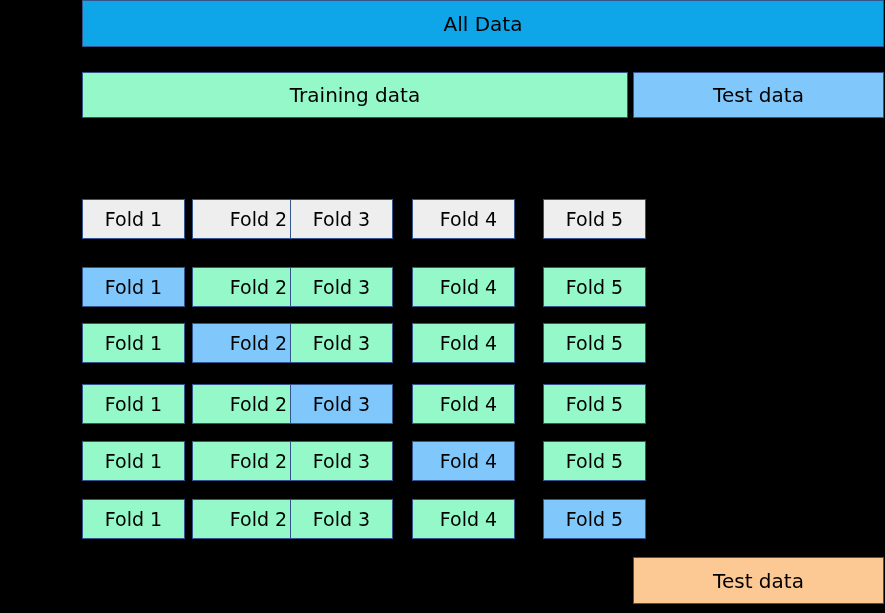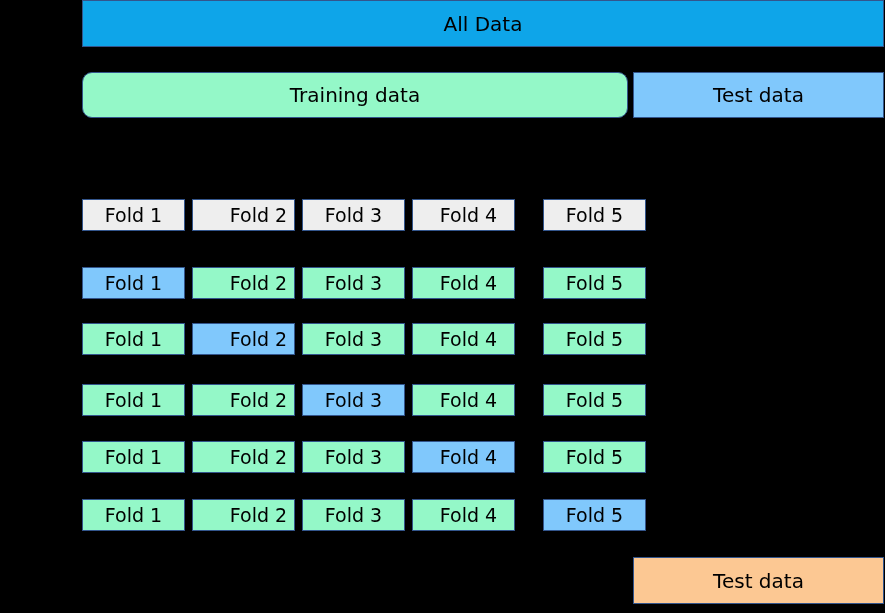--- a/index.html
+++ b/index.html
@@ -38,21 +38,20 @@
     font-size: 20px;
   }
 
   #training-data-bar {
     left: 82px;
     top: 72px;
     width: 546px;
     height: 46px;
     background: #94f8c8;
     font-size: 20px;
-    border-radius: 10px;
   }
 
   #test-data-bar {
     left: 633px;
     top: 72px;
     width: 251px;
     height: 46px;
     background: #80c8fc;
     font-size: 20px;
   }
@@ -61,33 +60,33 @@
   .fold-row {
     position: absolute;
     left: 82px;
     width: 545px;
     height: 40px;
   }
   .fold-cell {
     position: absolute;
     top: 0;
     width: 103px;
-    height: 32px;
+    height: 40px;
     box-sizing: border-box;
     border: 1px solid #33558c;
     display: flex;
     align-items: center;
     justify-content: center;
     font-size: 19px;
     color: #000000;
     white-space: nowrap;
   }
   .fold-cell.c0 { left: 0px; }
   .fold-cell.c1 { left: 110px; padding-left: 30px; }
-  .fold-cell.c2 { left: 220px; text-align: right; }
+  .fold-cell.c2 { left: 208px; text-align: right; }
   .fold-cell.c3 { left: 330px; padding-left: 10px; }
   .fold-cell.c4 { left: 461px; }
 
   .fill-plain { background: #eeeeee; }
   .fill-train { background: #94f8c8; }
   .fill-test  { background: #80c8fc; }
 
   #bottom-test-data {
     left: 633px;
     top: 557px;

